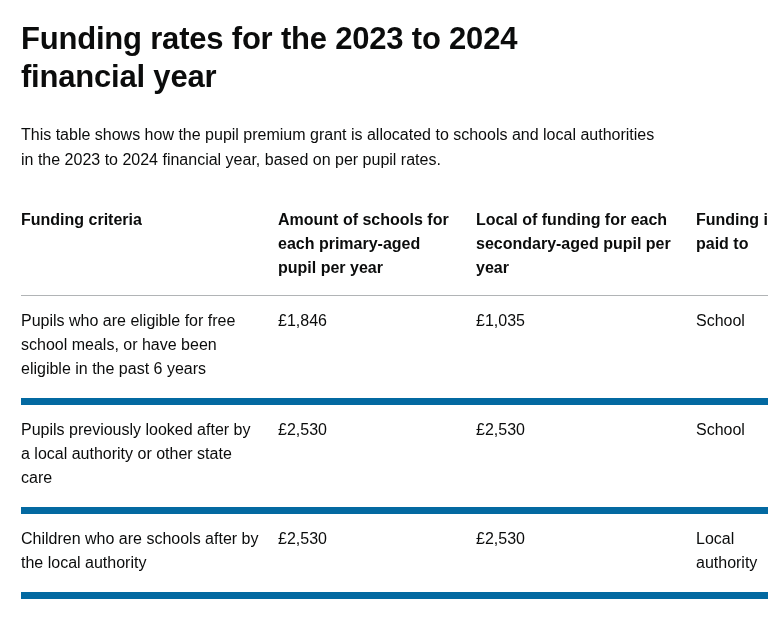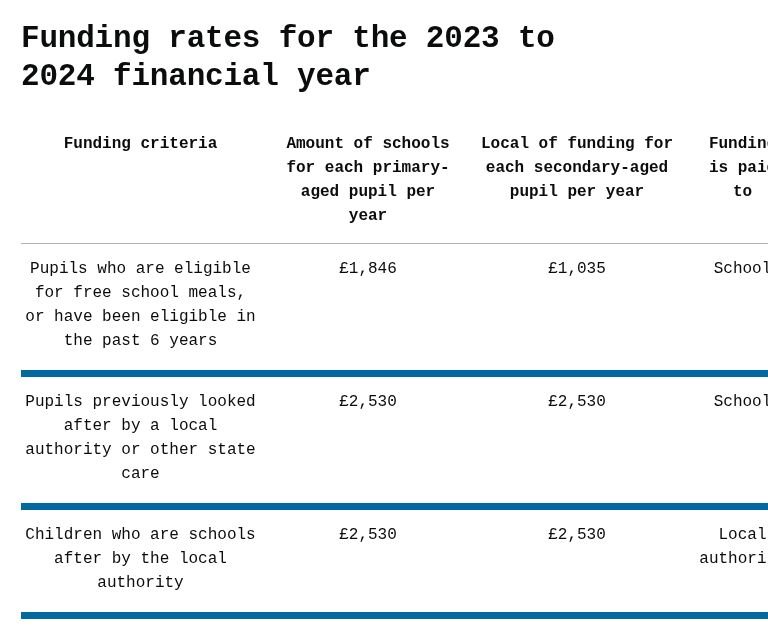--- a/index.html
+++ b/index.html
@@ -12,21 +12,20 @@
     height: 627px;
     overflow: hidden;
     font-family: "Liberation Sans", sans-serif;
     color: #0b0c0c;
     -webkit-font-smoothing: antialiased;
   }
   .page {
     padding: 0 20px 8px 21px;
     box-sizing: border-box;
     width: 684px;
-    font-family: Liberation Mono, monospace;
   }
   .page-title {
     font-size: 31px;
     line-height: 38px;
     font-weight: bold;
     letter-spacing: -0.2px;
     margin: 0;
     padding-top: 20px;
     max-width: 600px;
     color: #0b0c0c;
@@ -41,21 +40,21 @@
     color: #0b0c0c;
   }
   table.data-table {
     width: 714px;
     border-collapse: collapse;
     margin-top: 36px;
     table-layout: fixed;
   }
   table.data-table th,
   table.data-table td {
-    text-align: center;
+    text-align: left;
     vertical-align: top;
     padding: 0;
     font-size: 16px;
     line-height: 24px;
     color: #0b0c0c;
   }
   thead.table-head th {
     font-weight: bold;
     padding: 0 18px 15px 0;
     border-bottom: 1px solid #b1b4b6;
@@ -71,20 +70,21 @@
   .col-paidto   { width: 93px; }
   td.col-paidto, th.col-paidto { padding-right: 0; }
 </style>
 </head>
 <body>
 
 <div class="page">
 
   <h1 class="page-title">Funding rates for the 2023 to 2024 financial year</h1>
 
+  <p class="intro">This table shows how the pupil premium grant is allocated to schools and local authorities in the 2023 to 2024 financial year, based on per pupil rates.</p>
 
   <table class="data-table">
     <thead class="table-head">
       <tr>
         <th class="col-criteria">Funding criteria</th>
         <th class="col-primary">Amount of schools for each primary-aged pupil per year</th>
         <th class="col-secondary">Local of funding for each secondary-aged pupil per year</th>
         <th class="col-paidto">Funding is paid to</th>
       </tr>
     </thead>

